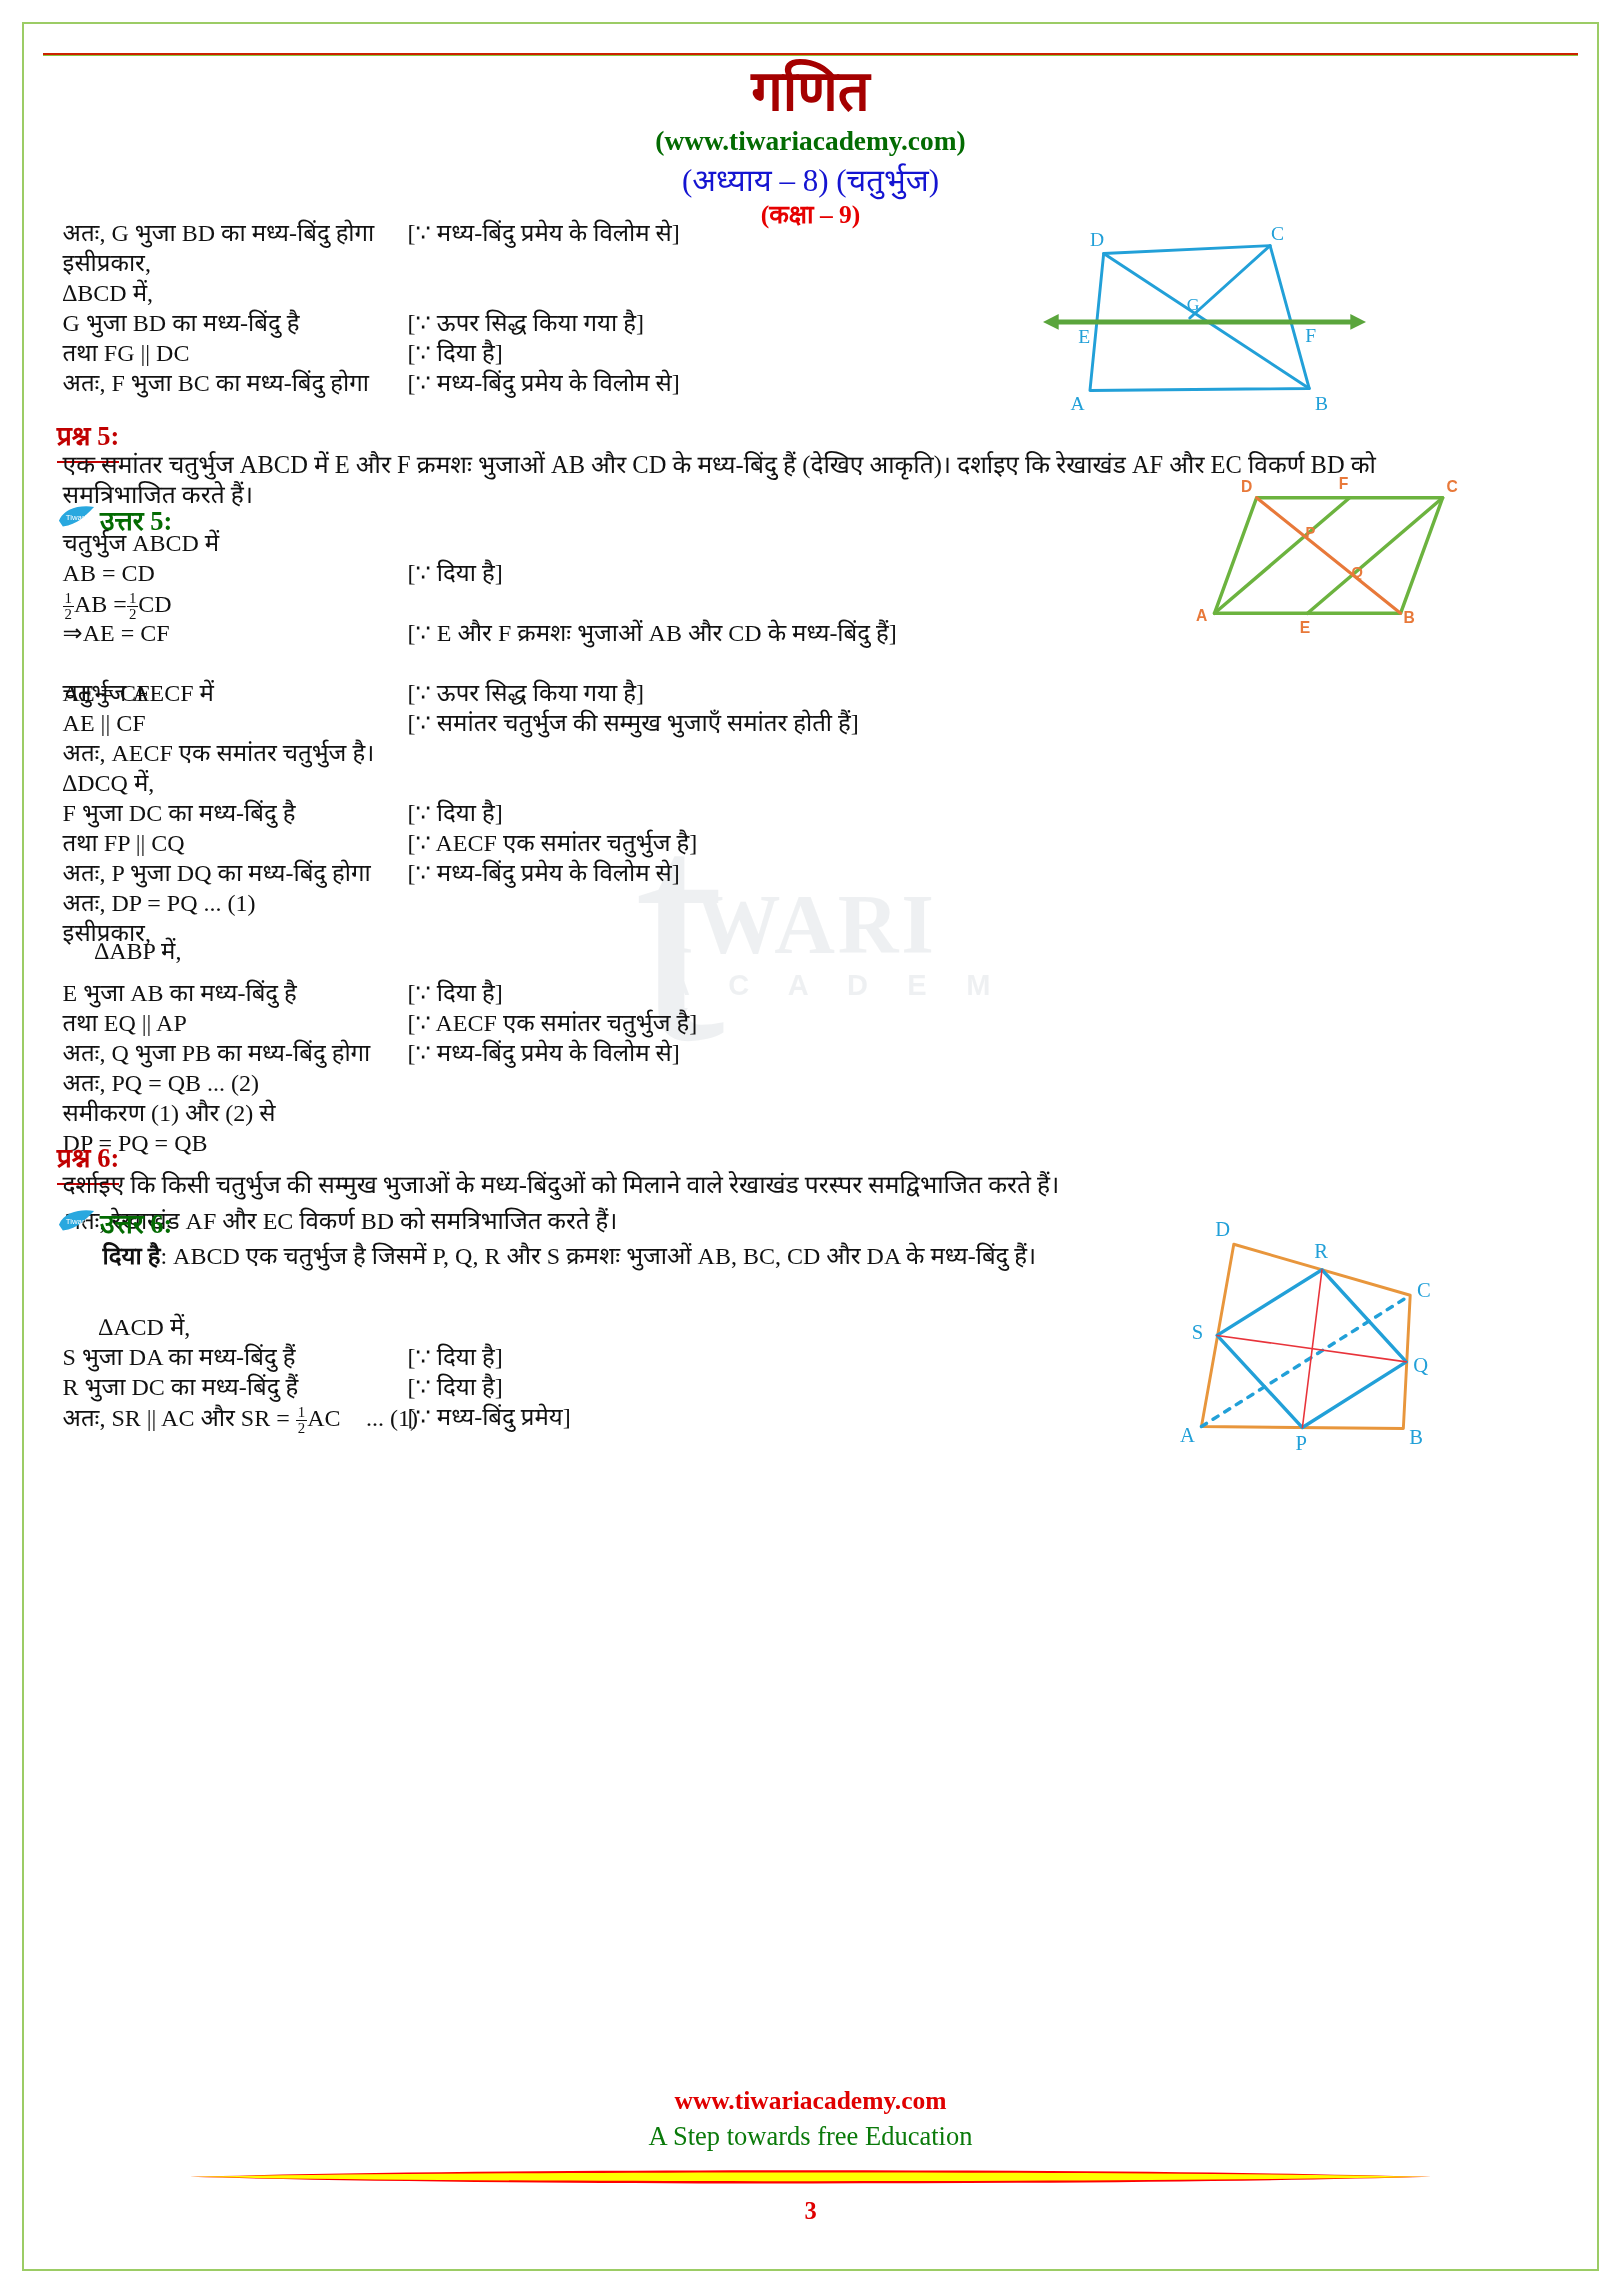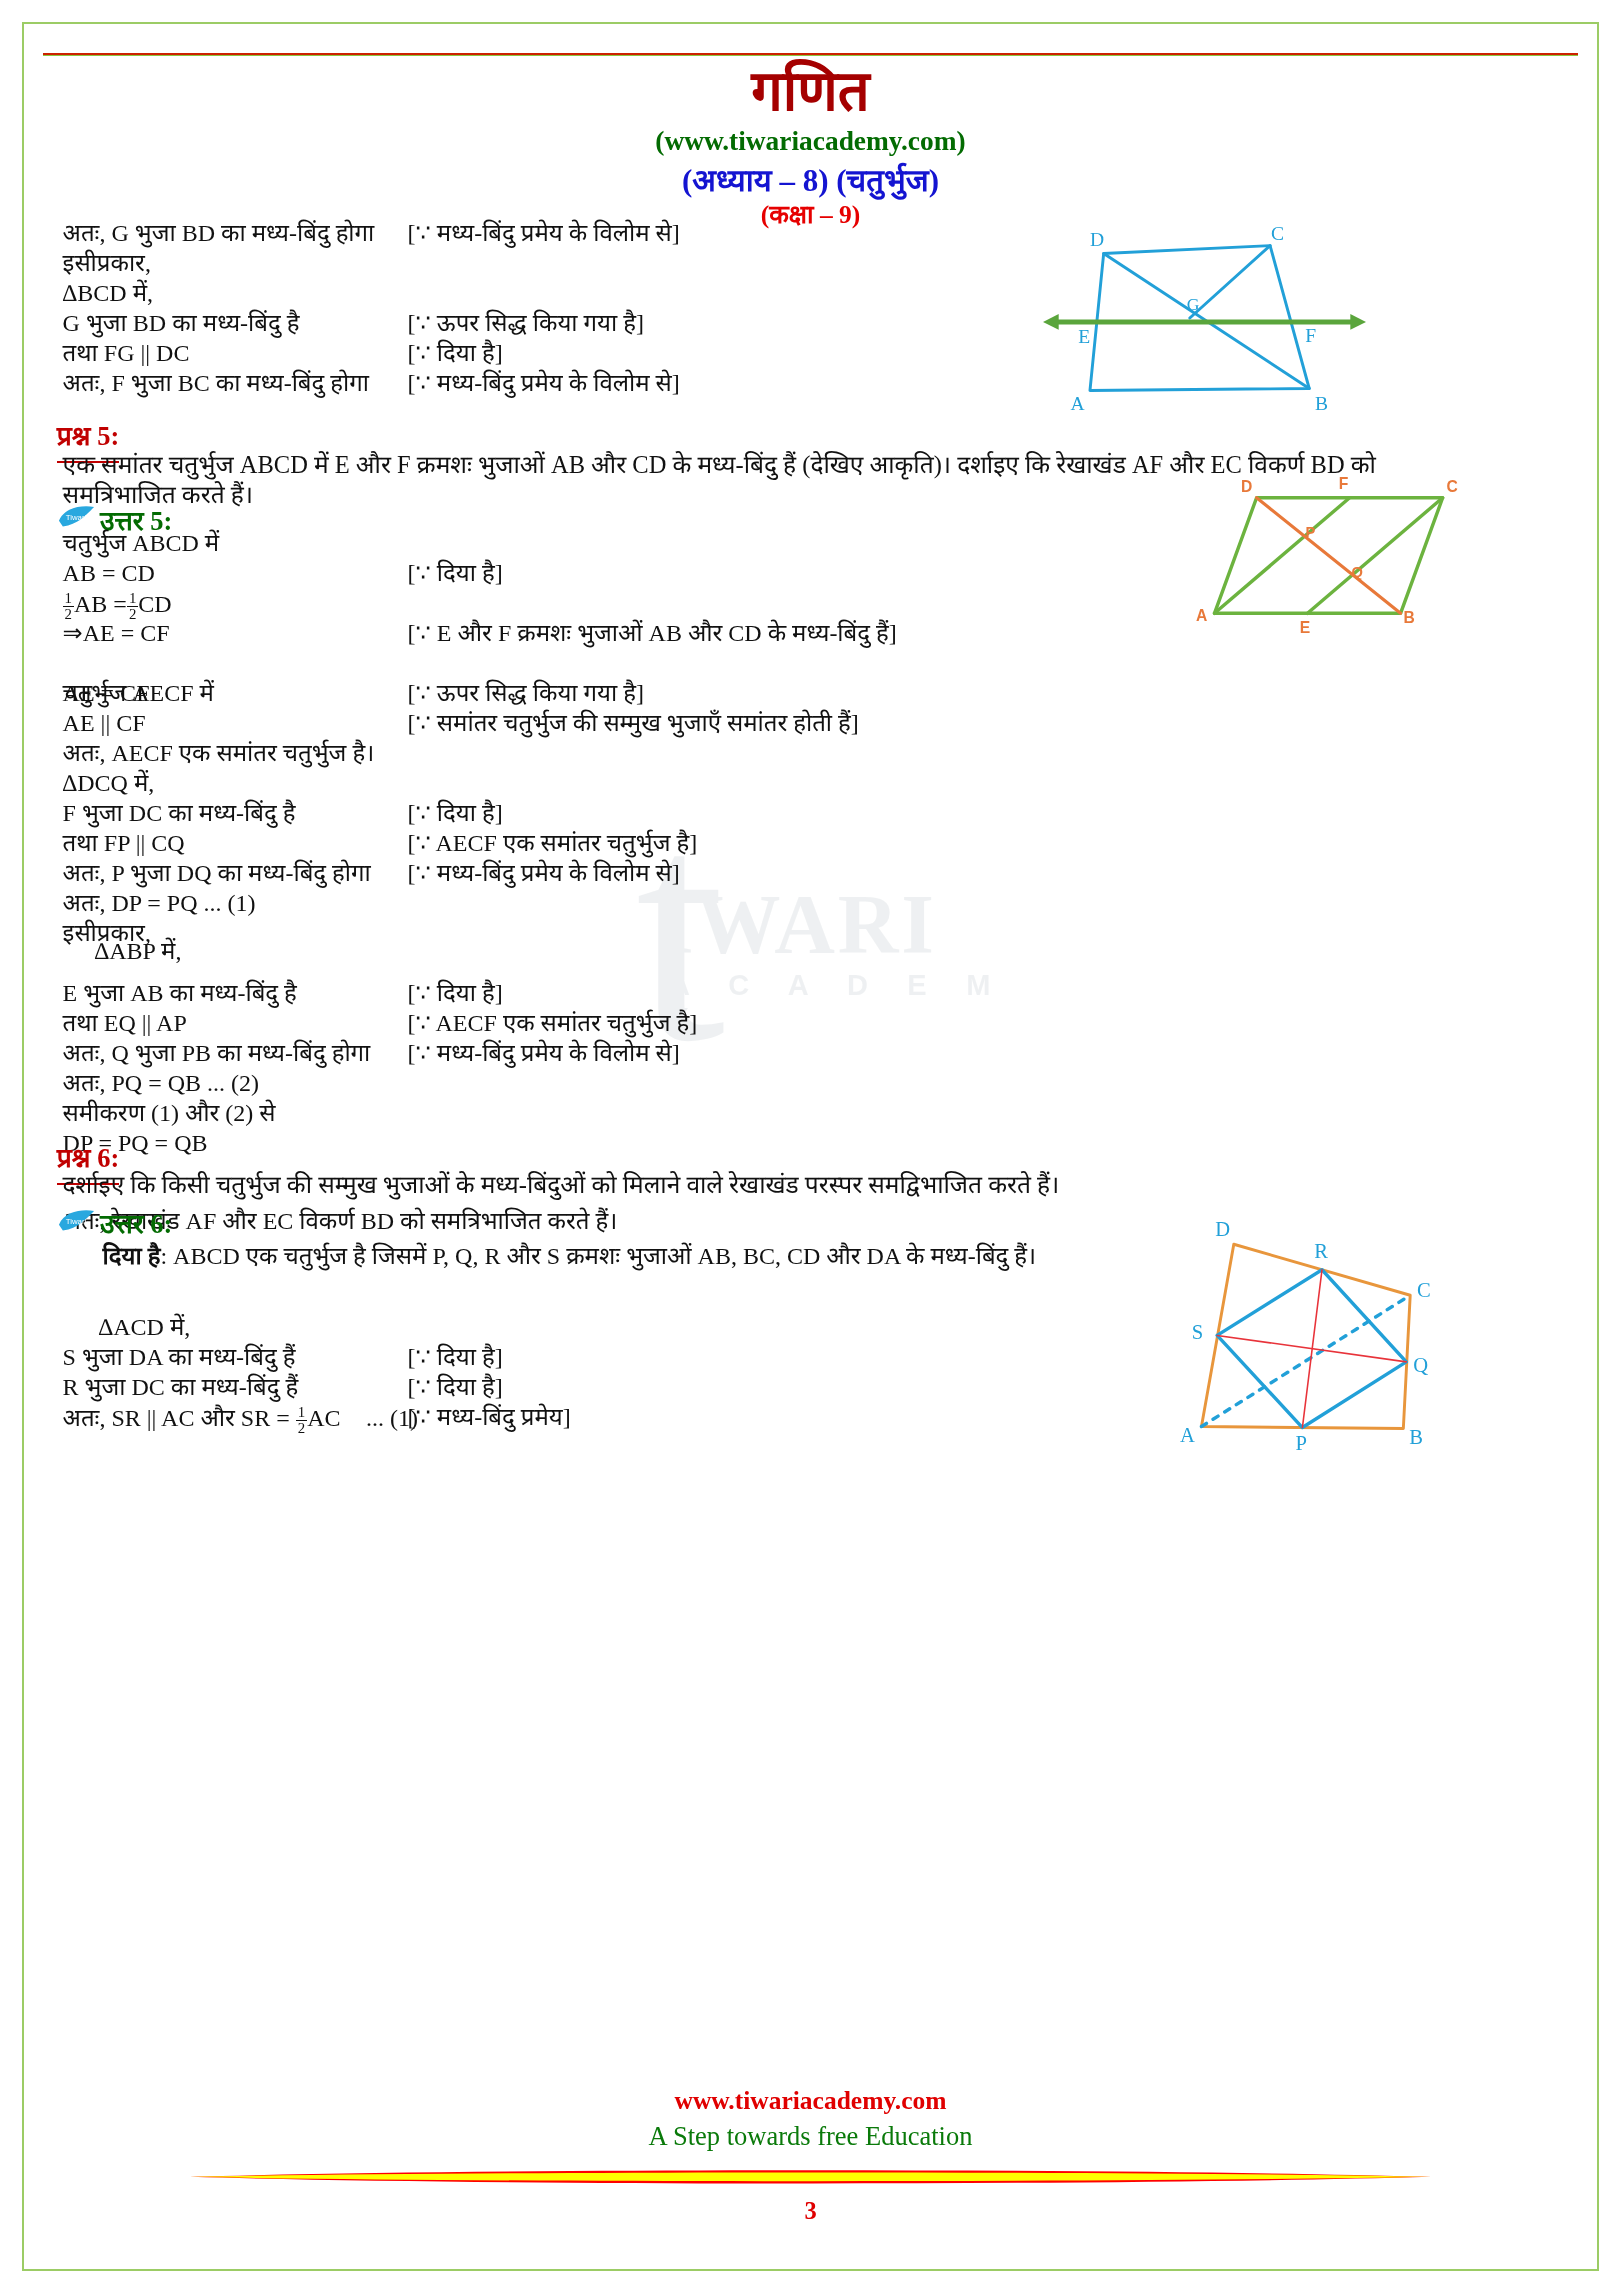--- a/index.html
+++ b/index.html
@@ -4,21 +4,21 @@
 <style>
   html,body{margin:0;padding:0;background:#fff;}
   body{width:1621px;height:2293px;font-family:"Liberation Serif",serif;position:relative;}
   .page{position:absolute;left:0;top:0;width:1621px;height:2293px;box-sizing:border-box;padding:21.6px;}
   .page-border{position:absolute;left:21.6px;top:21.6px;right:21.6px;bottom:21.6px;border:2.9px solid #9ccc65;box-sizing:border-box;}
   .inner{position:absolute;left:43px;top:33px;width:1535px;height:2225px;}
 
   .hdr-rule{position:absolute;left:0;top:19.6px;width:1535px;height:3.9px;background:linear-gradient(to bottom,#cc2200 0 2px,#8cc63f 2px 3.9px);}
   .title{position:absolute;left:0;top:29px;width:1535px;text-align:center;color:#a50000;font-size:56px;font-weight:bold;line-height:1.05;}
   .site-sub{position:absolute;left:0;top:93px;width:1535px;text-align:center;color:#036b02;font-size:27.4px;font-weight:bold;}
-  .chap{position:absolute;left:0;top:125px;width:1535px;text-align:center;color:#1414d1;font-size:31px;font-weight:bold;}
+  .chap{position:absolute;left:0;top:125px;width:1535px;text-align:center;color:#1414d1;font-size:31px;font-weight:normal;}
   .klass{position:absolute;left:0;top:163px;width:1535px;text-align:center;color:#e60000;font-size:25.5px;font-weight:bold;}
 
   .body-txt{font-family:"Liberation Serif",serif;font-size:24px;color:#111;line-height:1.0;white-space:nowrap;}
   .row{position:absolute;left:19.6px;width:1235px;height:30px;}
   .c1{position:absolute;left:0;top:0;}
   .c2{position:absolute;left:345px;top:0;}
 
   .qhead{position:absolute;left:13.7px;font-weight:bold;font-size:26.5px;color:#c00000;font-family:"Liberation Serif",serif;}
   .qhead .q-ul{border-bottom:2px solid #c00000;padding-bottom:10px;}
   .ahead{position:absolute;left:57px;font-weight:bold;font-size:26.5px;color:#036b02;font-family:"Liberation Serif",serif;}

